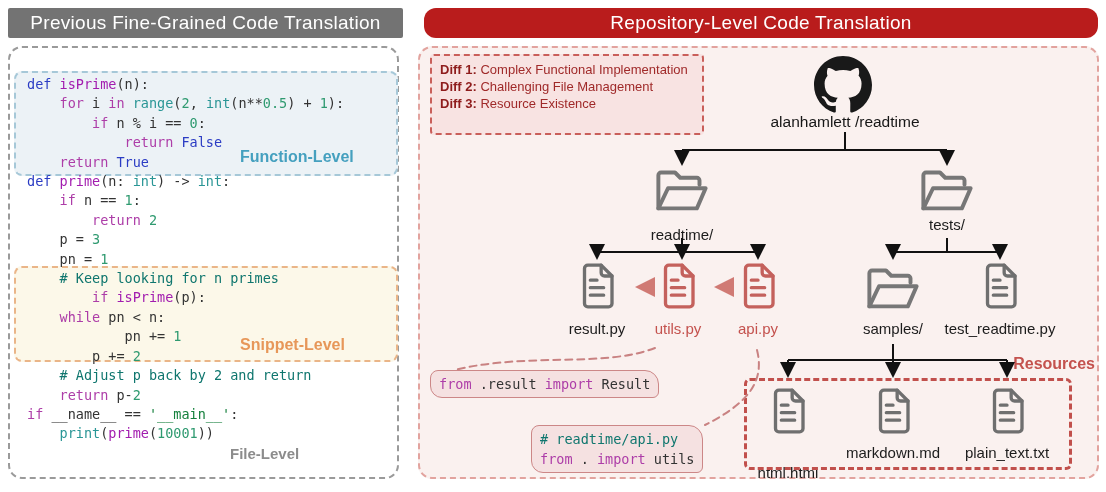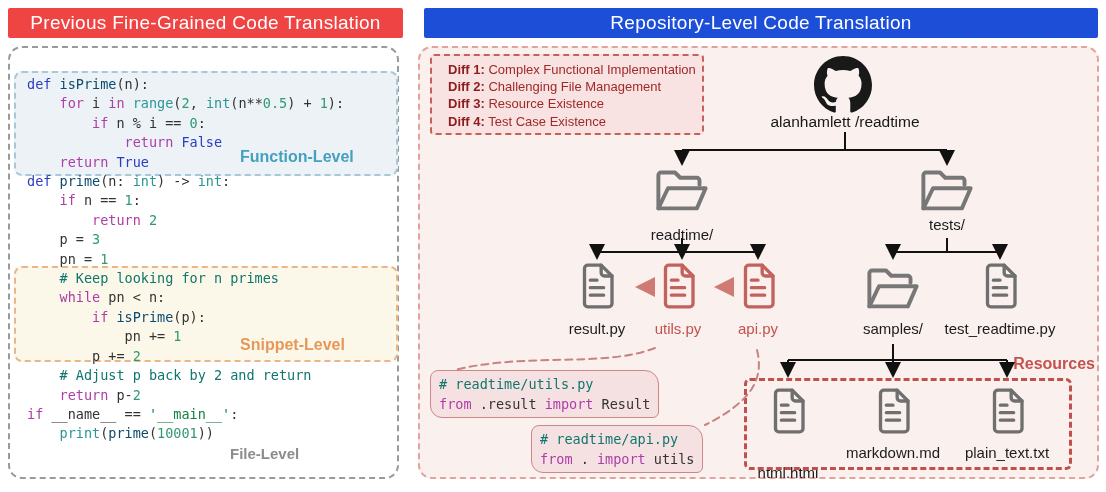--- a/index.html
+++ b/index.html
@@ -4,45 +4,45 @@
 <style>
   html,body{margin:0;padding:0;}
   body{
     width:1106px;height:492px;position:relative;background:#ffffff;
     font-family:"Liberation Sans",sans-serif;overflow:hidden;
   }
   .abs{position:absolute;}
   
   .hdr{height:30px;line-height:30px;text-align:center;color:#ffffff;
        font-size:19px;letter-spacing:.3px;border-radius:2px;}
-  .hdr-left{left:8px;top:8px;width:395px;background:#ef4444;}
-  .hdr-right{left:424px;top:8px;width:674px;background:#1d4ed8;}
+  .hdr-left{left:8px;top:8px;width:395px;background:#737373;}
+  .hdr-right{left:424px;top:8px;width:674px;background:#b91c1c;border-radius:12px;}
   
   .box-left{left:8px;top:46px;width:391px;height:433px;border:2px dashed #9a9a9a;
             border-radius:14px;box-sizing:border-box;background:#ffffff;}
   .func-box{left:14px;top:71px;width:384px;height:105px;background:#ecf2f6;
             border:2px dashed #a6c8d8;border-radius:8px;box-sizing:border-box;}
   .snip-box{left:14px;top:266px;width:384px;height:96px;background:#fcf8e9;
             border:2px dashed #eab588;border-radius:8px;box-sizing:border-box;}
   .code{left:27px;top:75px;font-family:"DejaVu Sans Mono",monospace;
         font-size:13.5px;line-height:19.4px;color:#333;}
   .code-line{white-space:pre;}
   .tok-kw{color:#ad3da8;}  .tok-blu{color:#2b3cc4;} .tok-bi{color:#2a9696;}
   .tok-num{color:#2f9a70;} .tok-cm{color:#0f766e;}  .tok-str{color:#15803d;}
-  .tok-fn{color:#0c4a6e;margin-top:24px;}  .tok-pl{color:#333;}
+  .tok-fn{color:#a21caf;margin-top:24px;}  .tok-pl{color:#333;}
   .level-lbl{font-weight:bold;font-size:16px;width:150px;text-align:left;}
   .lbl-func{left:240px;top:148px;color:#45a0bf;}
   .lbl-snip{left:240px;top:336px;color:#e79759;}
   .lbl-file{left:230px;top:445px;color:#8c8c8c;font-size:15px;}
   
   .box-right{left:418px;top:46px;width:681px;height:433px;border:2px dashed #e2a39e;
              border-radius:14px;box-sizing:border-box;background:#faf1ef;}
   .diff-box{left:430px;top:54px;width:274px;height:81px;background:#f8e3e2;
             border:2px dashed #c95f5a;border-radius:4px;box-sizing:border-box;
-            padding:5px 16px;}
+            padding:5px 8px;}
   .diff-row{font-size:13px;line-height:17.2px;color:#a02a2a;white-space:nowrap;}
   .diff-row b{color:#8e1c1c;}
   .gh-label{left:770px;top:113px;width:150px;text-align:center;font-size:15.5px;color:#161616;}
   .node-label{font-size:15px;color:#1c1c1c;text-align:center;white-space:nowrap;}
   .red-label{color:#c4524e;}
   .res-box{left:744px;top:378px;width:328px;height:92px;border:3px dashed #c1504c;
            border-radius:6px;box-sizing:border-box;}
   .res-label{left:990px;top:355px;width:105px;text-align:right;font-weight:bold;
              font-size:16px;color:#c4524e;}
   .callout{background:#f5e1e1;border:1.5px solid #cc8787;
@@ -67,43 +67,42 @@
     <div class="code-line"><span class="tok-pl">    </span><span class="tok-kw">for</span><span class="tok-pl"> i </span><span class="tok-kw">in</span><span class="tok-pl"> </span><span class="tok-bi">range</span><span class="tok-pl">(</span><span class="tok-num">2</span><span class="tok-pl">, </span><span class="tok-bi">int</span><span class="tok-pl">(n**</span><span class="tok-num">0.5</span><span class="tok-pl">) + </span><span class="tok-num">1</span><span class="tok-pl">):</span></div>
     <div class="code-line"><span class="tok-pl">        </span><span class="tok-kw">if</span><span class="tok-pl"> n % i == </span><span class="tok-num">0</span><span class="tok-pl">:</span></div>
     <div class="code-line"><span class="tok-pl">            </span><span class="tok-kw">return</span><span class="tok-pl"> </span><span class="tok-blu">False</span></div>
     <div class="code-line"><span class="tok-pl">    </span><span class="tok-kw">return</span><span class="tok-pl"> </span><span class="tok-blu">True</span></div>
     <div class="code-line"><span class="tok-blu">def</span><span class="tok-pl"> </span><span class="tok-fn">prime</span><span class="tok-pl">(n: </span><span class="tok-bi">int</span><span class="tok-pl">) -&gt; </span><span class="tok-bi">int</span><span class="tok-pl">:</span></div>
     <div class="code-line"><span class="tok-pl">    </span><span class="tok-kw">if</span><span class="tok-pl"> n == </span><span class="tok-num">1</span><span class="tok-pl">:</span></div>
     <div class="code-line"><span class="tok-pl">        </span><span class="tok-kw">return</span><span class="tok-pl"> </span><span class="tok-num">2</span></div>
     <div class="code-line"><span class="tok-pl">    p = </span><span class="tok-num">3</span></div>
     <div class="code-line"><span class="tok-pl">    pn = </span><span class="tok-num">1</span></div>
     <div class="code-line"><span class="tok-pl">    </span><span class="tok-cm"># Keep looking for n primes</span></div>
+    <div class="code-line"><span class="tok-pl">        </span><span class="tok-kw">if</span><span class="tok-pl"> </span><span class="tok-fn">isPrime</span><span class="tok-pl">(p):</span></div>
     <div class="code-line"><span class="tok-pl">    </span><span class="tok-kw">while</span><span class="tok-pl"> pn &lt; n:</span></div>
-    <div class="code-line"><span class="tok-pl">        </span><span class="tok-kw">if</span><span class="tok-pl"> </span><span class="tok-fn">isPrime</span><span class="tok-pl">(p):</span></div>
     <div class="code-line"><span class="tok-pl">            pn += </span><span class="tok-num">1</span></div>
     <div class="code-line"><span class="tok-pl">        p += </span><span class="tok-num">2</span></div>
     <div class="code-line"><span class="tok-pl">    </span><span class="tok-cm"># Adjust p back by 2 and return</span></div>
     <div class="code-line"><span class="tok-pl">    </span><span class="tok-kw">return</span><span class="tok-pl"> p-</span><span class="tok-num">2</span></div>
     <div class="code-line"><span class="tok-kw">if</span><span class="tok-pl"> __name__ == </span><span class="tok-str">'__main__'</span><span class="tok-pl">:</span></div>
     <div class="code-line"><span class="tok-pl">    </span><span class="tok-bi">print</span><span class="tok-pl">(</span><span class="tok-fn">prime</span><span class="tok-pl">(</span><span class="tok-num">10001</span><span class="tok-pl">))</span></div>
   </div>
 
 <div class="abs level-lbl lbl-func">Function-Level</div>
 <div class="abs level-lbl lbl-snip">Snippet-Level</div>
 <div class="abs level-lbl lbl-file">File-Level</div>
 
 <div class="abs hdr hdr-right">Repository-Level Code Translation</div>
 
 <div class="abs box-right"></div>
 
 <div class="abs diff-box">
   <div class="diff-row"><b>Diff 1:</b><span> Complex Functional Implementation</span></div>
   <div class="diff-row"><b>Diff 2:</b><span> Challenging File Management</span></div>
   <div class="diff-row"><b>Diff 3:</b><span> Resource Existence</span></div>
-  <div class="diff-row"><b>Diff 4:</b><span> Test Case Existence</span></div>
 </div>
 
 <div class="abs" style="left:814px;top:56px;">
   <svg width="58" height="58" viewBox="0 0 16 16">
     <path fill="#191919" d="M8 0C3.58 0 0 3.58 0 8c0 3.54 2.29 6.53 5.47 7.59.4.07.55-.17.55-.38 0-.19-.01-.82-.01-1.49-2.01.37-2.53-.49-2.69-.94-.09-.23-.48-.94-.82-1.13-.28-.15-.68-.52-.01-.53.63-.01 1.08.58 1.23.82.72 1.21 1.87.87 2.33.66.07-.52.28-.87.51-1.07-1.78-.2-3.64-.89-3.64-3.95 0-.87.31-1.59.82-2.15-.08-.2-.36-1.02.08-2.12 0 0 .67-.21 2.2.82.64-.18 1.32-.27 2-.27s1.36.09 2 .27c1.53-1.04 2.2-.82 2.2-.82.44 1.1.16 1.92.08 2.12.51.56.82 1.27.82 2.15 0 3.07-1.87 3.75-3.65 3.95.29.25.54.73.54 1.48 0 1.07-.01 1.93-.01 2.2 0 .21.15.46.55.38A8.01 8.01 0 0 0 16 8c0-4.42-3.58-8-8-8z"></path>
   </svg>
 </div>
 <div class="abs gh-label">alanhamlett /readtime</div>
 
 <div class="abs" style="left:654px;top:166px;">
@@ -184,21 +183,20 @@
 <div class="abs node-label" style="left:853px;top:320px;width:80px;">samples/</div>
 <div class="abs node-label" style="left:940px;top:320px;width:120px;">test_readtime.py</div>
 <div class="abs node-label" style="left:748px;top:464px;width:80px;">html.html</div>
 <div class="abs node-label" style="left:843px;top:444px;width:100px;">markdown.md</div>
 <div class="abs node-label" style="left:957px;top:444px;width:100px;">plain_text.txt</div>
 
 <div class="abs res-box"></div>
 <div class="abs res-label">Resources</div>
 
 <div class="abs callout co1">
-    <div class="code-line"><span class="tok-cm"># readtime/utils.py</span></div>
     <div class="code-line"><span class="tok-kw">from</span><span class="tok-pl"> .result </span><span class="tok-kw">import</span><span class="tok-pl"> Result</span></div>
   </div>
 <div class="abs callout co2">
     <div class="code-line"><span class="tok-cm"># readtime/api.py</span></div>
     <div class="code-line"><span class="tok-kw">from</span><span class="tok-pl"> . </span><span class="tok-kw">import</span><span class="tok-pl"> utils</span></div>
   </div>
 
 <svg class="abs overlay" width="681" height="437" viewBox="0 0 681 437">
   <defs>
     <marker id="ab" markerWidth="9" markerHeight="9" refX="6" refY="4" orient="auto">

